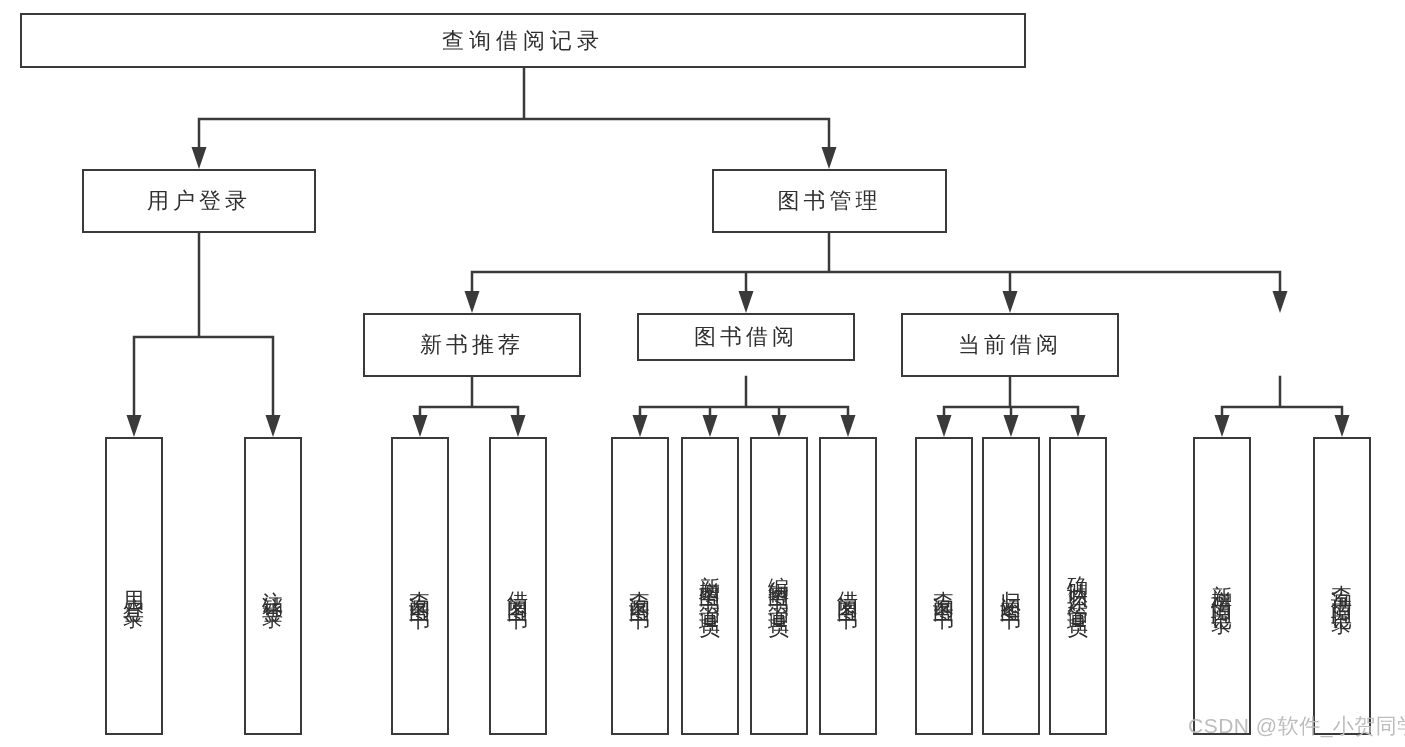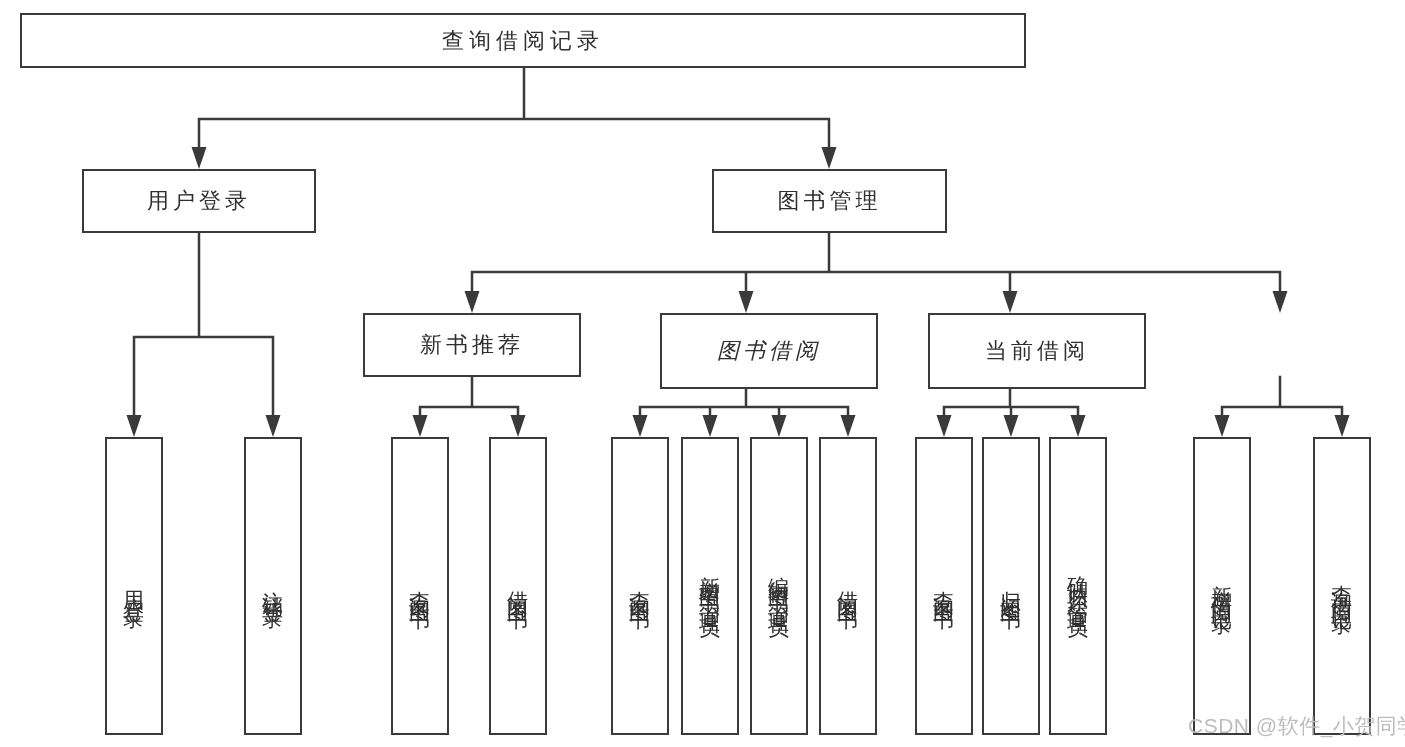--- a/index.html
+++ b/index.html
@@ -111,24 +111,24 @@
   <div class="node node-h" style="left:82px;top:169px;width:234px;height:64px;">
     <span>用户登录</span>
   </div>
   <div class="node node-h" style="left:712px;top:169px;width:235px;height:64px;">
     <span>图书管理</span>
   </div>
 
   <div class="node node-h" style="left:363px;top:313px;width:218px;height:64px;">
     <span>新书推荐</span>
   </div>
-  <div class="node node-h" style="left:660px;top:313px;width:218px;height:76px;font-style:italic;">
+  <div class="node node-h" style="left:637px;top:313px;width:218px;height:48px;">
     <span>图书借阅</span>
   </div>
-  <div class="node node-h" style="left:928px;top:313px;width:218px;height:76px;">
+  <div class="node node-h" style="left:901px;top:313px;width:218px;height:64px;">
     <span>当前借阅</span>
   </div>
 
   <div class="node node-v" style="left:105px;top:437px;width:58px;height:298px;">
     <span>用户登录</span>
   </div>
   <div class="node node-v" style="left:244px;top:437px;width:58px;height:298px;">
     <span>注销登录</span>
   </div>
 

